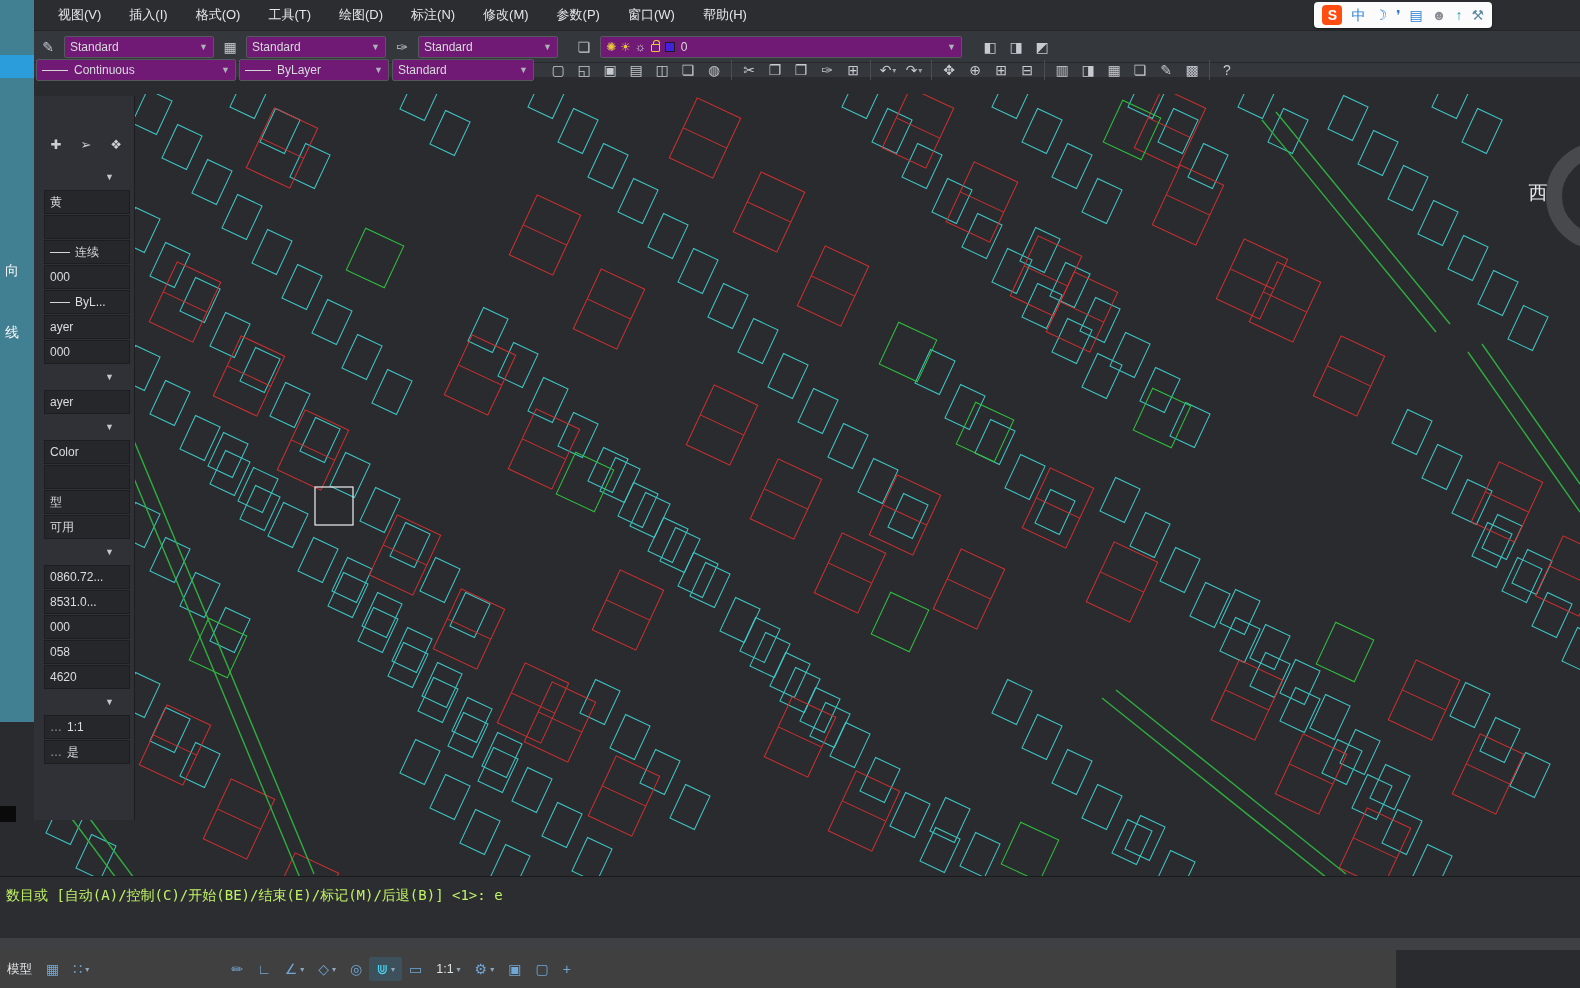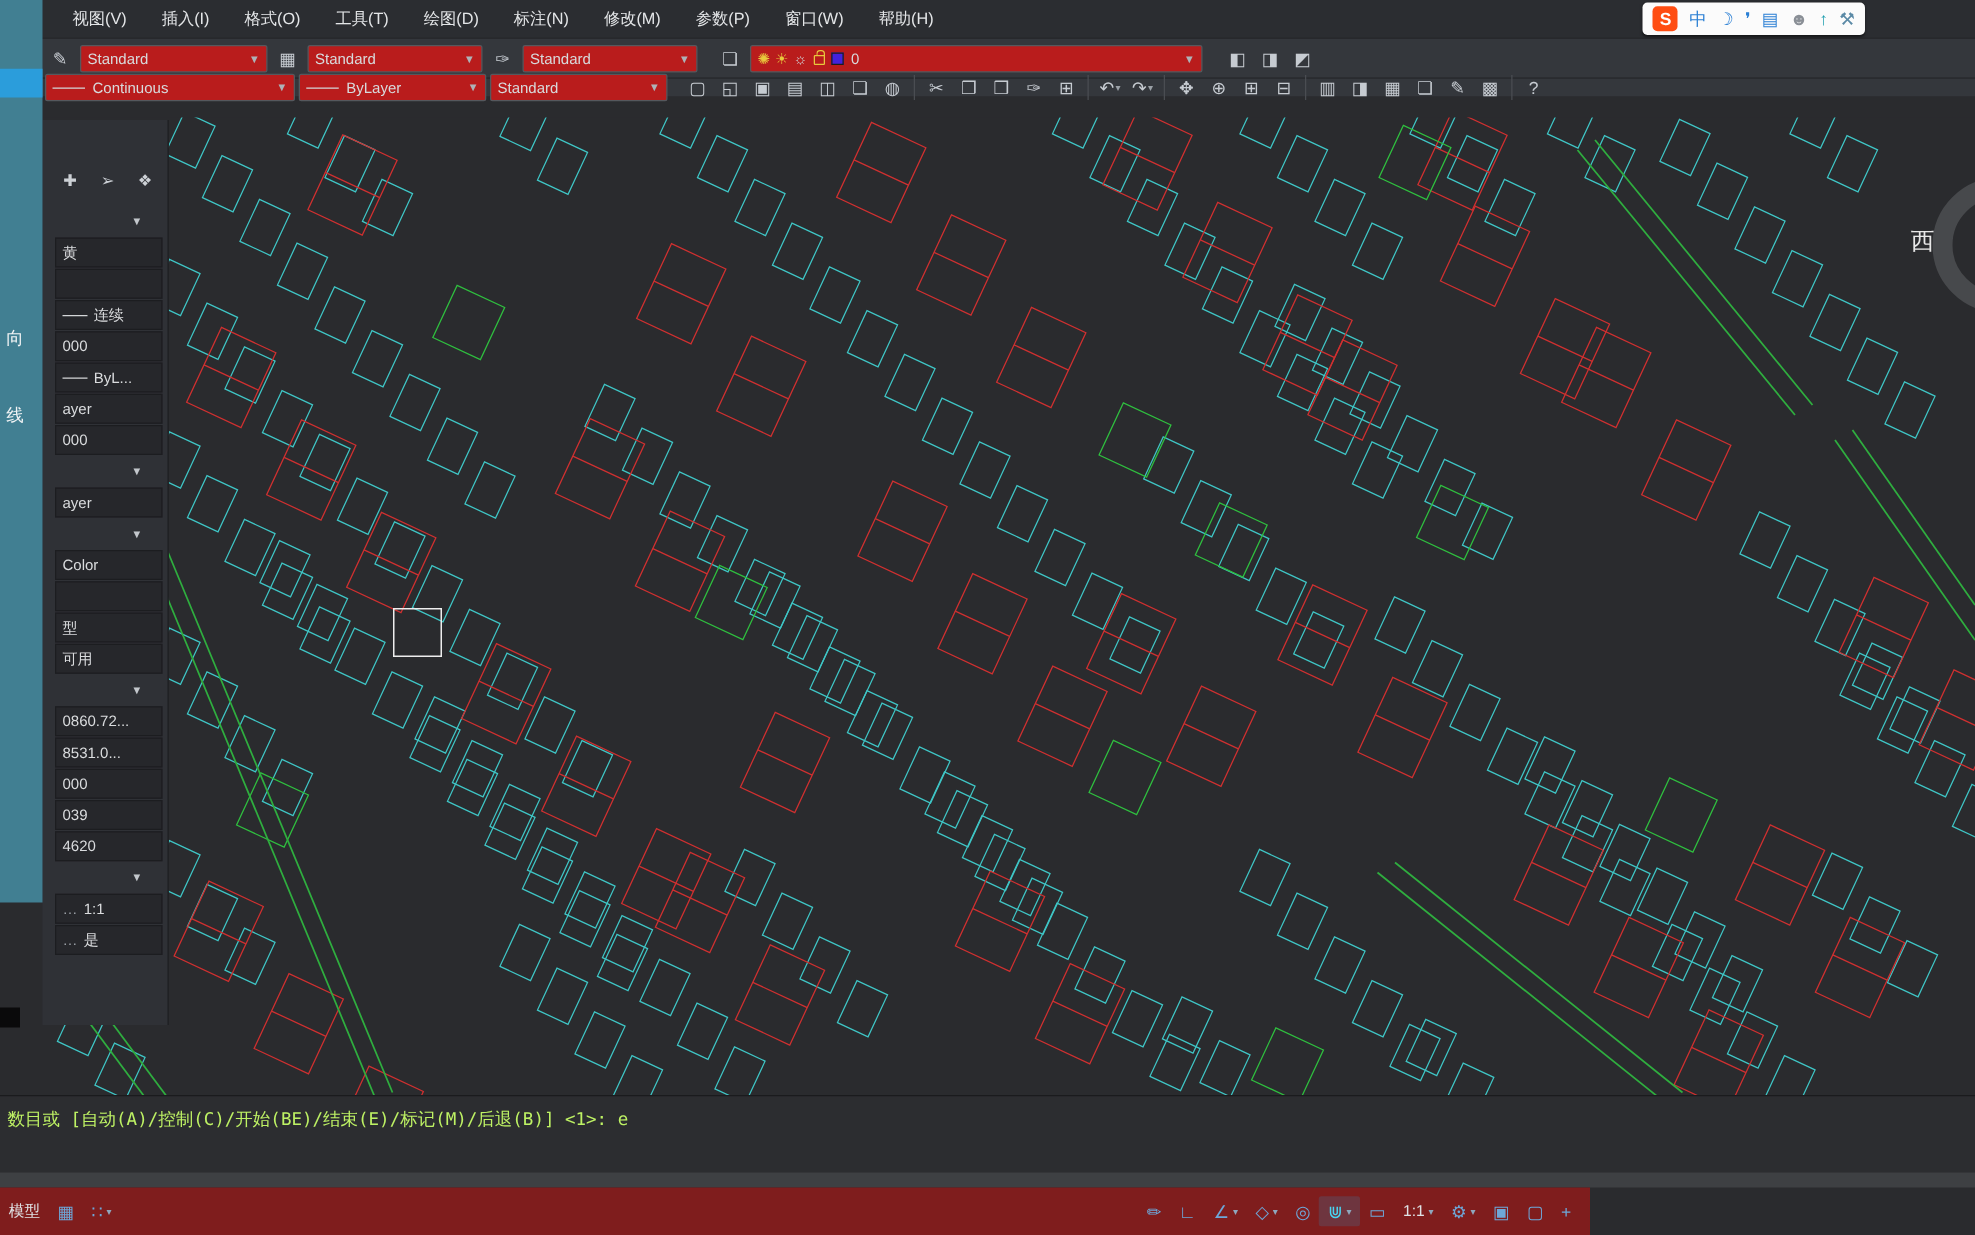--- a/index.html
+++ b/index.html
@@ -17,21 +17,21 @@
 
   #toolbar1 { top:30px; height:32px; background:#34373c; border-top:1px solid #232527; padding-left:36px; gap:4px; z-index:20; }
   #toolbar2 { top:62px; height:15px; background:#34373c; border-top:1px solid #26282b; padding-left:36px; gap:3px; z-index:20; }
 
   .icon-btn { min-width:24px; height:24px; display:flex; align-items:center; justify-content:center;
               color:#c6cbd1; font-size:14px; border-radius:2px; background:transparent; border:none; }
   .tb-group { display:flex; align-items:center; gap:2px; }
   .tb-sep { width:1px; height:20px; background:#4a4d52; margin:0 5px; }
   .mini-arrow { font-size:8px; color:#9aa0a6; margin-left:1px; }
 
-  .combo { display:flex; align-items:center; height:22px; background:#b91c1c; border:1px solid #55585d;
+  .combo { display:flex; align-items:center; height:22px; background:#701a75; border:1px solid #55585d;
            border-radius:2px; padding:0 5px; color:#d8dadc; font-size:12px; white-space:nowrap; }
   .combo .arrow { margin-left:auto; color:#aeb2b7; font-size:9px; padding-left:6px; }
   .combo .linetype-line { width:26px; border-top:1px solid #d4d6d8; margin-right:6px; flex:none; }
   .w-style{width:150px}.w-dim{width:140px}.w-cur{width:140px}.w-layer{width:362px}
   .w-lt{width:200px}.w-lw{width:150px}.w-ps{width:142px}
 
   .mini { font-size:12px; margin-right:4px; flex:none; }
   .yellow { color:#e8c83c; }
   .gray { color:#cfd2d6; }
   .lock { width:9px; height:8px; border:1px solid #e8c83c; border-radius:1px; position:relative; margin:3px 5px 0 1px; flex:none; }
@@ -65,22 +65,22 @@
                     padding-right:16px; color:#c3c7cc; font-size:9px; }
 
   
   #cmdline { position:absolute; top:876px; left:0; width:1580px; height:62px; background:#2c2d30;
              border-top:1px solid #1a1b1d; padding:10px 10px 0 6px; z-index:20; }
   #cmd-text { font-family:"DejaVu Sans Mono","Liberation Mono",monospace; font-size:14px; color:#bef264; white-space:pre; }
 
   #taskstrip { position:absolute; top:938px; left:0; width:1580px; height:12px; background:#3e4043; z-index:20; }
 
   
-  #statusbar { position:absolute; top:950px; left:0; width:1272px; height:38px; background:#7f1d1d;
-               display:flex; align-items:center; justify-content:space-between; padding-right:8px; z-index:20; }
+  #statusbar { position:absolute; top:950px; left:0; width:1396px; height:38px; background:#404040;
+               display:flex; align-items:center; justify-content:flex-start; padding-right:8px; z-index:20; }
   .sb-cluster { display:flex; align-items:center; }
   #sb-spacer { width:128px; height:1px; }
   .sb-item { display:flex; align-items:center; gap:3px; padding:0 7px; height:24px; color:#6ea7d8; font-size:14px; border-radius:2px; }
   .sb-item.on { color:#49d6f4; background:rgba(44,148,200,.20); }
   .sb-label { color:#dfe2e5; font-size:12.5px; }
   .sb-arrow { font-size:8px; color:#8fa7bd; }
 </style>
 </head>
 <body>
 
@@ -1058,21 +1058,21 @@
         <div class="pal-row-value">
           <span>0860.72...</span>
         </div>
         <div class="pal-row-value">
           <span>8531.0...</span>
         </div>
         <div class="pal-row-value">
           <span>000</span>
         </div>
         <div class="pal-row-value">
-          <span>039</span>
+          <span>058</span>
         </div>
         <div class="pal-row-value">
           <span>4620</span>
         </div>
         <div class="pal-row-header">
           <span>▼</span>
         </div>
         <div class="pal-row-value">
           <span class="prefix">…</span>
           <span>1:1</span>

